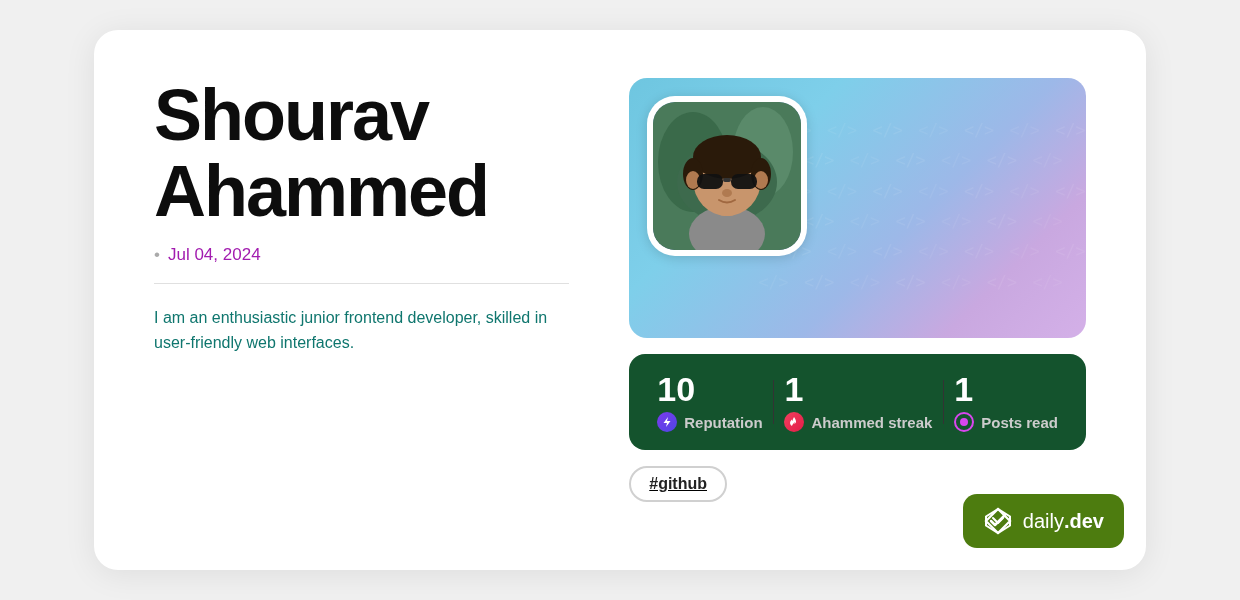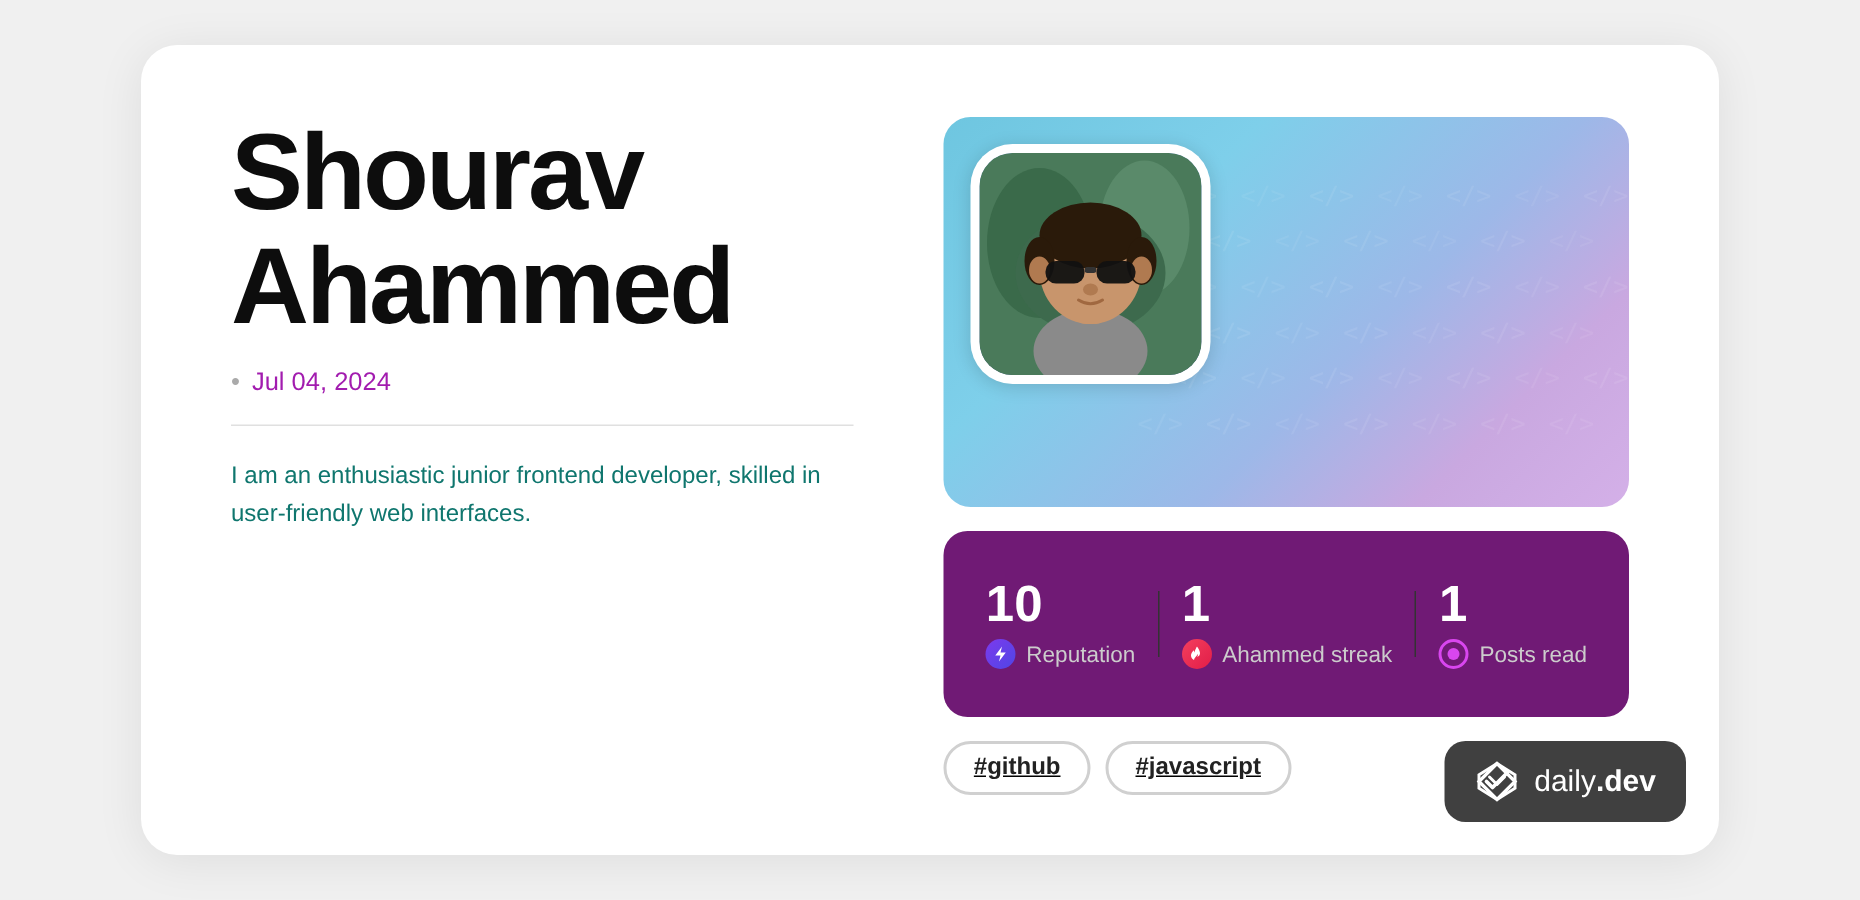--- a/index.html
+++ b/index.html
@@ -122,23 +122,23 @@
       width: 160px;
       height: 160px;
       border-radius: 28px;
       background: white;
       padding: 6px;
       box-shadow: 0 2px 12px rgba(0,0,0,0.15);
     }
 
     
     .stats-bar {
-      background: #701a75;
+      background: #14532d;
       border-radius: 16px;
-      padding: 32px 28px;
+      padding: 18px 28px;
       display: flex;
       align-items: center;
       justify-content: space-between;
     }
 
     .stat-item {
       display: flex;
       flex-direction: column;
       gap: 6px;
     }
@@ -149,21 +149,21 @@
       color: #ffffff;
       line-height: 1;
     }
 
     .stat-label {
       display: flex;
       align-items: center;
       gap: 7px;
       font-size: 15px;
       color: #cccccc;
-      font-weight: 400;
+      font-weight: 700;
     }
 
     .stat-icon {
       width: 20px;
       height: 20px;
       border-radius: 50%;
       display: flex;
       align-items: center;
       justify-content: center;
       font-size: 11px;
@@ -200,21 +200,21 @@
       font-weight: 600;
       color: #222;
       background: white;
     }
 
     
     .daily-logo {
       position: absolute;
       bottom: 22px;
       right: 22px;
-      background: #404040;
+      background: #4d7c0f;
       border-radius: 14px;
       padding: 12px 20px;
       display: flex;
       align-items: center;
       gap: 10px;
     }
 
     .daily-logo-icon {
       width: 30px;
       height: 30px;
@@ -383,21 +383,20 @@
           <div class="stat-icon" style="border: 2.5px solid #d946ef; background: transparent; border-radius: 50%; width:20px; height:20px; display:flex; align-items:center; justify-content:center;">
             <div style="width:8px;height:8px;border-radius:50%;background:#d946ef;"></div>
           </div>
           <span>Posts read</span>
         </div>
       </div>
     </div>
 
     <div class="tags-row">
       <span class="tag">#github</span>
-      <span class="tag">#javascript</span>
     </div>
 
   </div>
 
   <div class="daily-logo">
     <svg class="daily-logo-icon" viewBox="0 0 30 30" fill="none" xmlns="http://www.w3.org/2000/svg">
 
       <path d="M15 3L3 10.5V19.5L15 27L27 19.5V10.5L15 3Z" fill="none" stroke="white" stroke-width="2"></path>
       <path d="M8 15L12 19L22 9" stroke="white" stroke-width="2.5" stroke-linecap="round" stroke-linejoin="round" fill="none"></path>
 

